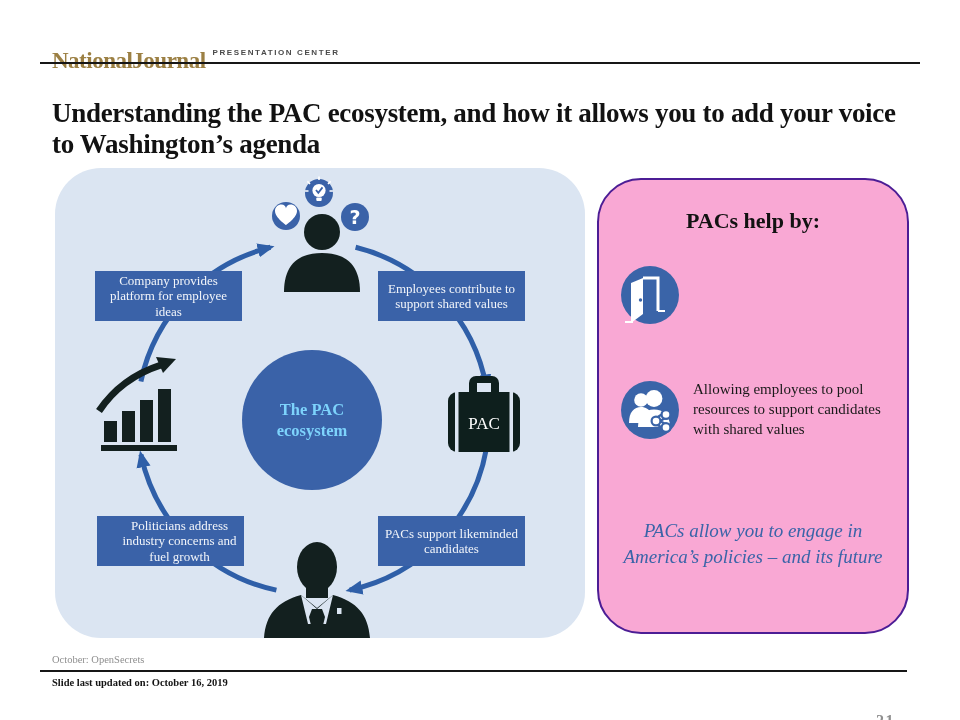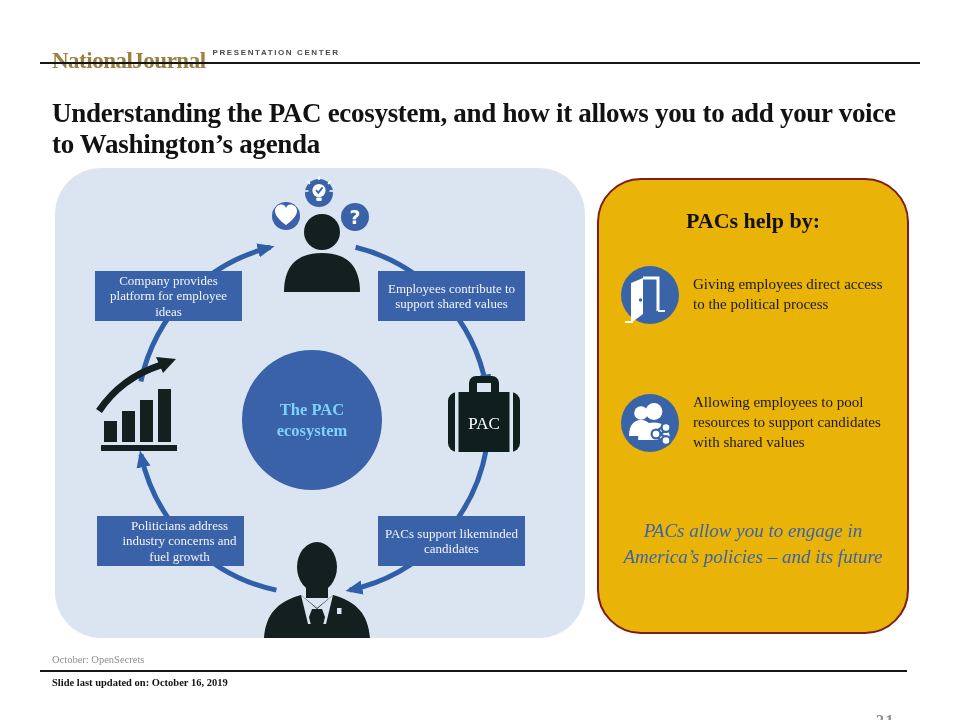--- a/index.html
+++ b/index.html
@@ -33,26 +33,26 @@
   .box-bl{left:42px;top:348px;padding-left:24px;}
   .box-br{left:323px;top:348px;}
   .center-circle{
     position:absolute;left:187px;top:182px;width:140px;height:140px;border-radius:50%;
     background:#3A62A8;color:#7dd3fc;display:flex;align-items:center;justify-content:center;
     text-align:center;font-weight:bold;font-size:16.5px;line-height:1.3;padding:0 20px;box-sizing:border-box;
   }
   
   .panel{
     position:absolute;left:597px;top:178px;width:312px;height:456px;
-    background:#eab308;border:2px solid #7f1d1d;border-radius:44px;box-sizing:border-box;
+    background:#f9a8d4;border:2px solid #4c1d95;border-radius:44px;box-sizing:border-box;
   }
   .panel-heading{margin-top:28px;text-align:center;font-weight:bold;font-size:22px;color:#121212;}
   .panel-row{position:absolute;left:22px;right:10px;display:flex;align-items:center;gap:14px;}
   .row-1{top:86px;}
-  .row-2{top:213px;align-items:center;}
+  .row-2{top:200px;align-items:center;}
   .panel-row .icon-wrap{flex:0 0 58px;height:58px;}
   .panel-row .row-text{font-size:15px;color:#1A1A1A;line-height:1.32;}
   .panel-statement{
     position:absolute;left:12px;right:12px;top:338px;text-align:center;
     font-style:italic;font-size:19px;color:#3A64A8;line-height:1.35;
   }
   
   .sources{position:absolute;left:52px;top:654px;font-size:10.5px;color:#8F8F8F;}
   .footer-rule{position:absolute;left:40px;top:670px;width:867px;height:2px;background:#161616;}
   .updated{position:absolute;left:52px;top:677px;font-size:10.5px;font-weight:bold;color:#141414;}
@@ -148,21 +148,20 @@
   <div class="panel-row row-1">
     <div class="icon-wrap">
       <svg width="58" height="58" viewBox="0 0 58 58">
         <circle cx="29" cy="29" r="29" fill="#3A64A8"></circle>
         <path d="M22,12 H37 V45" stroke="#ffffff" stroke-width="3" fill="none"></path>
         <path d="M37,45 h7 M4,56 h8" stroke="#ffffff" stroke-width="2"></path>
         <polygon points="22,12 22,48 10,57 10,17" fill="#ffffff"></polygon>
         <circle cx="19.5" cy="34" r="1.7" fill="#3A64A8"></circle>
       </svg>
     </div>
-    <div class="row-text">Giving employees direct access to the political process</div>
   </div>
 
   <div class="panel-row row-2">
     <div class="icon-wrap">
       <svg width="58" height="58" viewBox="0 0 58 58">
         <circle cx="29" cy="29" r="29" fill="#3A64A8"></circle>
         <circle cx="20" cy="19" r="6.8" fill="#ffffff"></circle>
         <path d="M8,42 C8,31 13,26 20,26 C25,26 28,28.5 30,32 L30,42 Z" fill="#ffffff"></path>
         <circle cx="33" cy="17.5" r="8.4" fill="#ffffff"></circle>
         <path d="M17,46 C17,34 24,28.5 33,28.5 C42,28.5 49,34 49,46 Z" fill="#ffffff"></path>

